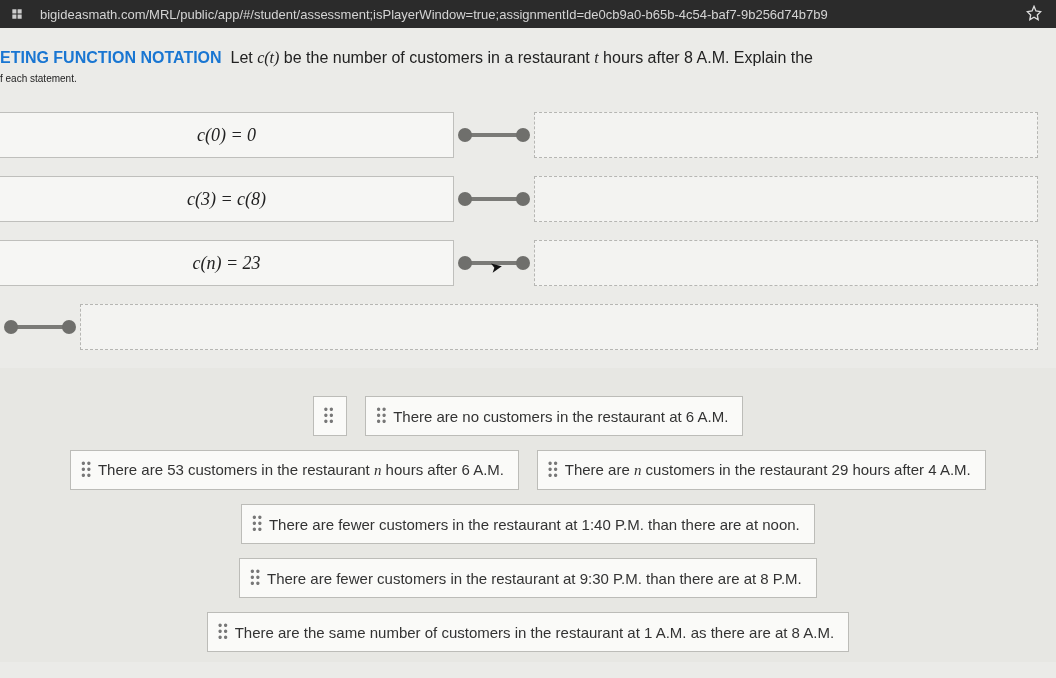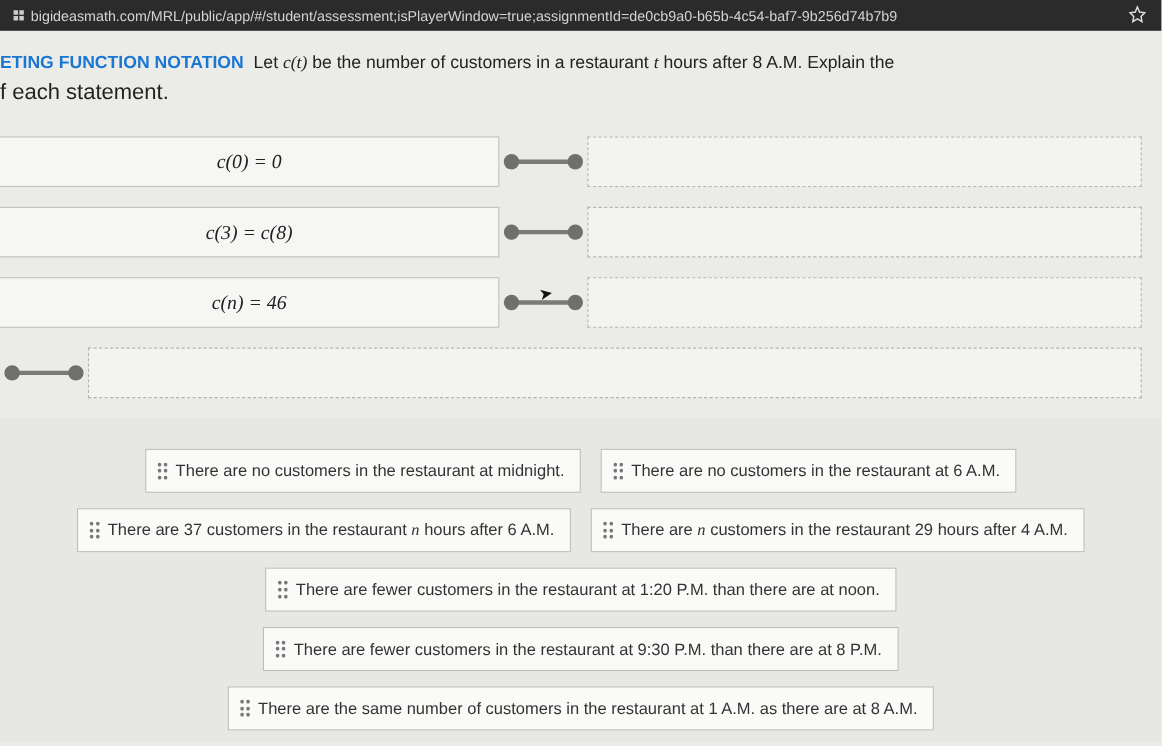--- a/index.html
+++ b/index.html
@@ -11,41 +11,41 @@
       overflow: hidden;
     }
     .address-bar {
       background: #2b2b2b;
       color: #d4d4d4;
       height: 28px;
       display: flex;
       align-items: center;
       padding: 0 10px;
       font-size: 13px;
-      gap: 4px;
+      gap: 16px;
     }
     .addr-icon {
       display: inline-flex;
       align-items: center;
     }
     .addr-text { white-space: nowrap; overflow: hidden; text-overflow: ellipsis; flex: 1; }
     .star-icon { color: #ddd; margin-left: auto; padding-right: 4px;}
     .content {
       padding: 12px 0 0 0;
       position: relative;
     }
     .question {
       font-size: 16px;
       color: #222;
       padding: 6px 16px 4px 0;
       line-height: 1.45;
     }
     .qh { color: #1976d2; font-weight: bold; }
     .question i { font-style: italic; font-family: "Times New Roman", serif; }
-    .sub { font-size: 20px; color: #222; padding: 0 0 18px 0;}
+    .sub { font-size: 10px; color: #222; padding: 0 0 18px 0;}
     .match-area {
       display: flex;
       flex-direction: column;
       gap: 18px;
       padding: 10px 0 0 0;
     }
     .row {
       display: flex;
       align-items: center;
       gap: 0;
@@ -176,21 +176,21 @@
           <i>c(3) = c(8)</i>
         </div>
       <div class="connector">
           <span class="dot l"></span>
           <span class="dot r"></span>
         </div>
       <div class="dropzone"></div>
     </div>
     <div class="row">
       <div class="prompt-box">
-          <i>c(n) = 46</i>
+          <i>c(n) = 23</i>
         </div>
       <div class="connector">
           <span class="dot l"></span>
           <span class="dot r"></span>
         </div>
       <div class="dropzone"></div>
     </div>
     <div class="row">
       <div class="connector">
           <span class="dot l"></span>
@@ -199,41 +199,40 @@
       <div class="dropzone"></div>
     </div>
   </div>
 
   <span class="cursor">➤</span>
 
   <div class="bank">
     <div class="brow">
       <div class="tile">
         <span class="grip">• •<br>• •<br>• •</span>
-        <span>There are no customers in the restaurant at midnight.</span>
       </div>
       <div class="tile">
         <span class="grip">• •<br>• •<br>• •</span>
         <span>There are no customers in the restaurant at 6 A.M.</span>
       </div>
     </div>
     <div class="brow">
       <div class="tile">
         <span class="grip">• •<br>• •<br>• •</span>
-        <span><span>There are 37 customers in the restaurant </span><i>n</i><span> hours after 6 A.M.</span></span>
+        <span><span>There are 53 customers in the restaurant </span><i>n</i><span> hours after 6 A.M.</span></span>
       </div>
       <div class="tile">
         <span class="grip">• •<br>• •<br>• •</span>
         <span><span>There are </span><i>n</i><span> customers in the restaurant 29 hours after 4 A.M.</span></span>
       </div>
     </div>
     <div class="brow">
       <div class="tile">
         <span class="grip">• •<br>• •<br>• •</span>
-        <span>There are fewer customers in the restaurant at 1:20 P.M. than there are at noon.</span>
+        <span>There are fewer customers in the restaurant at 1:40 P.M. than there are at noon.</span>
       </div>
     </div>
     <div class="brow">
       <div class="tile">
         <span class="grip">• •<br>• •<br>• •</span>
         <span>There are fewer customers in the restaurant at 9:30 P.M. than there are at 8 P.M.</span>
       </div>
     </div>
     <div class="brow">
       <div class="tile">

